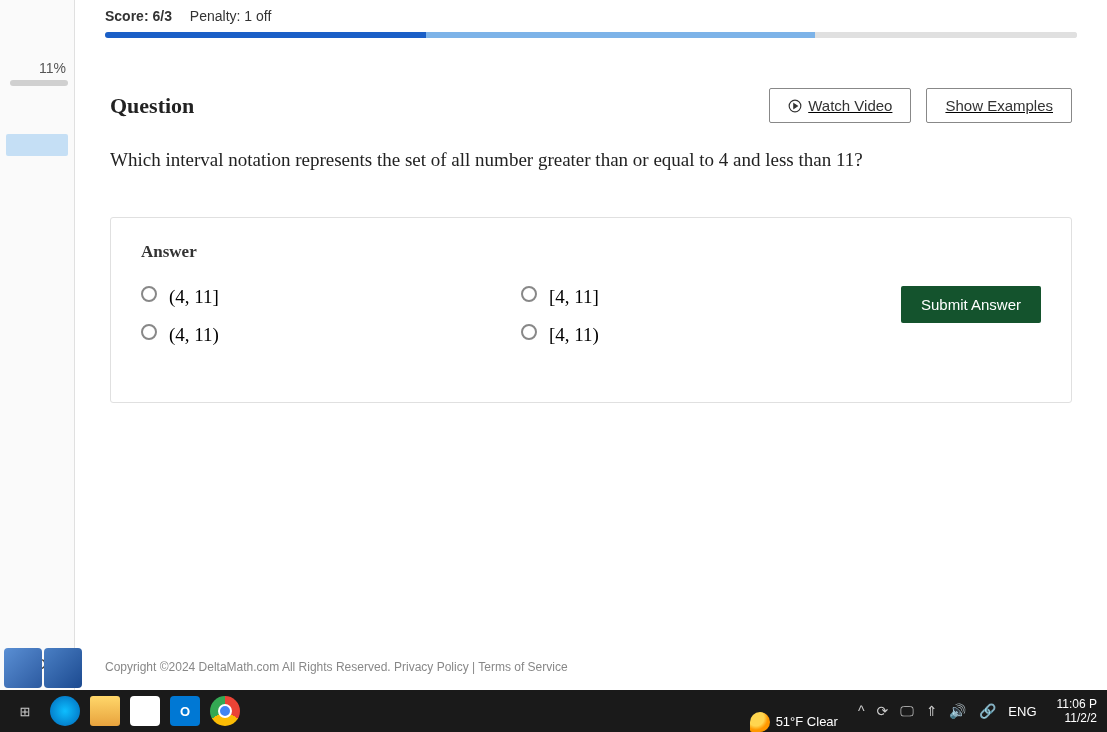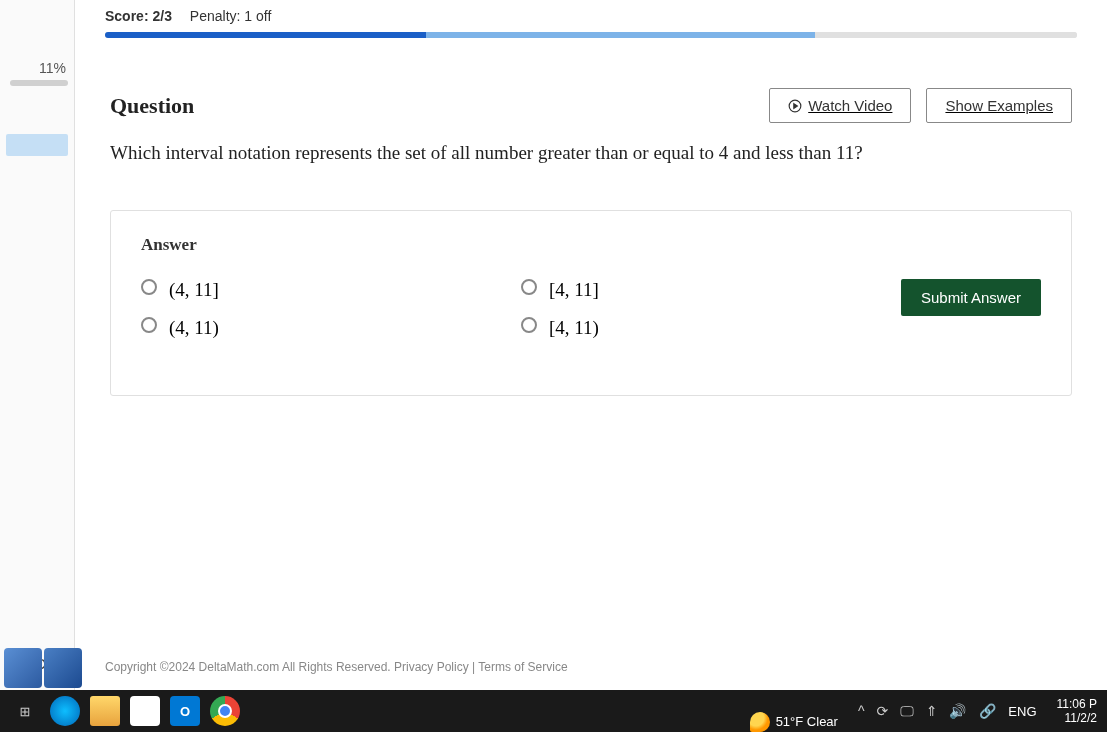--- a/index.html
+++ b/index.html
@@ -81,21 +81,21 @@
     .progress .seg3 { flex: 1; background: #e0e0e0; }
     .content-card {
       margin: 50px 25px 0 25px;
       background: #fff;
       padding: 0 10px;
     }
     .question-header {
       display: flex;
       align-items: center;
       justify-content: space-between;
-      margin-bottom: 16px;
+      margin-bottom: 23px;
     }
     .question-title {
       font-size: 22px;
       font-weight: bold;
       color: #222;
     }
     .header-buttons {
       display: flex;
       gap: 15px;
       text-decoration: underline;
@@ -247,21 +247,21 @@
   <div class="sidebar">
     <div class="percent-label">11%</div>
     <div class="percent-bar"></div>
     <div class="blue-block"></div>
     <div class="logout">Log Out</div>
   </div>
 
   <div class="main">
     <div class="score-bar">
       <div class="score-text">
-        <span>Score: 2/3</span>
+        <span>Score: 6/3</span>
         <span class="penalty">Penalty: 1 off</span>
       </div>
       <div class="progress">
         <div class="seg1"></div>
         <div class="seg2"></div>
         <div class="seg3"></div>
       </div>
     </div>
 
     <div class="content-card">

